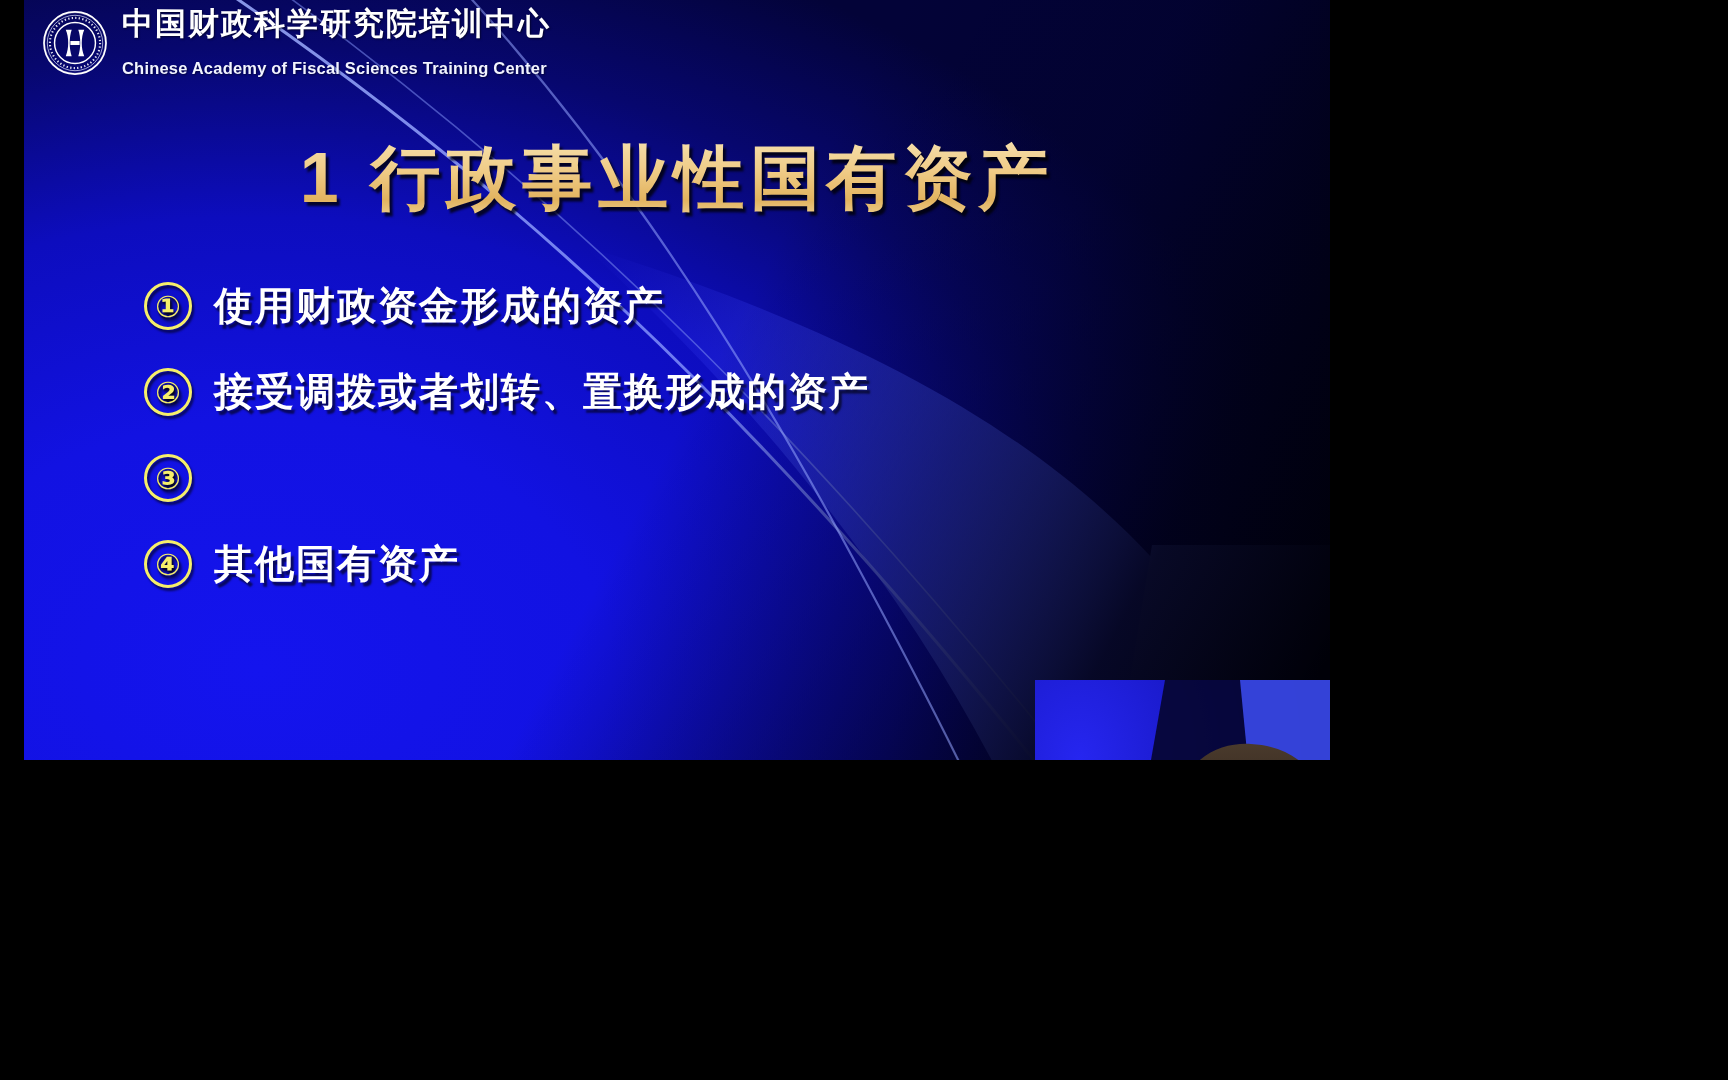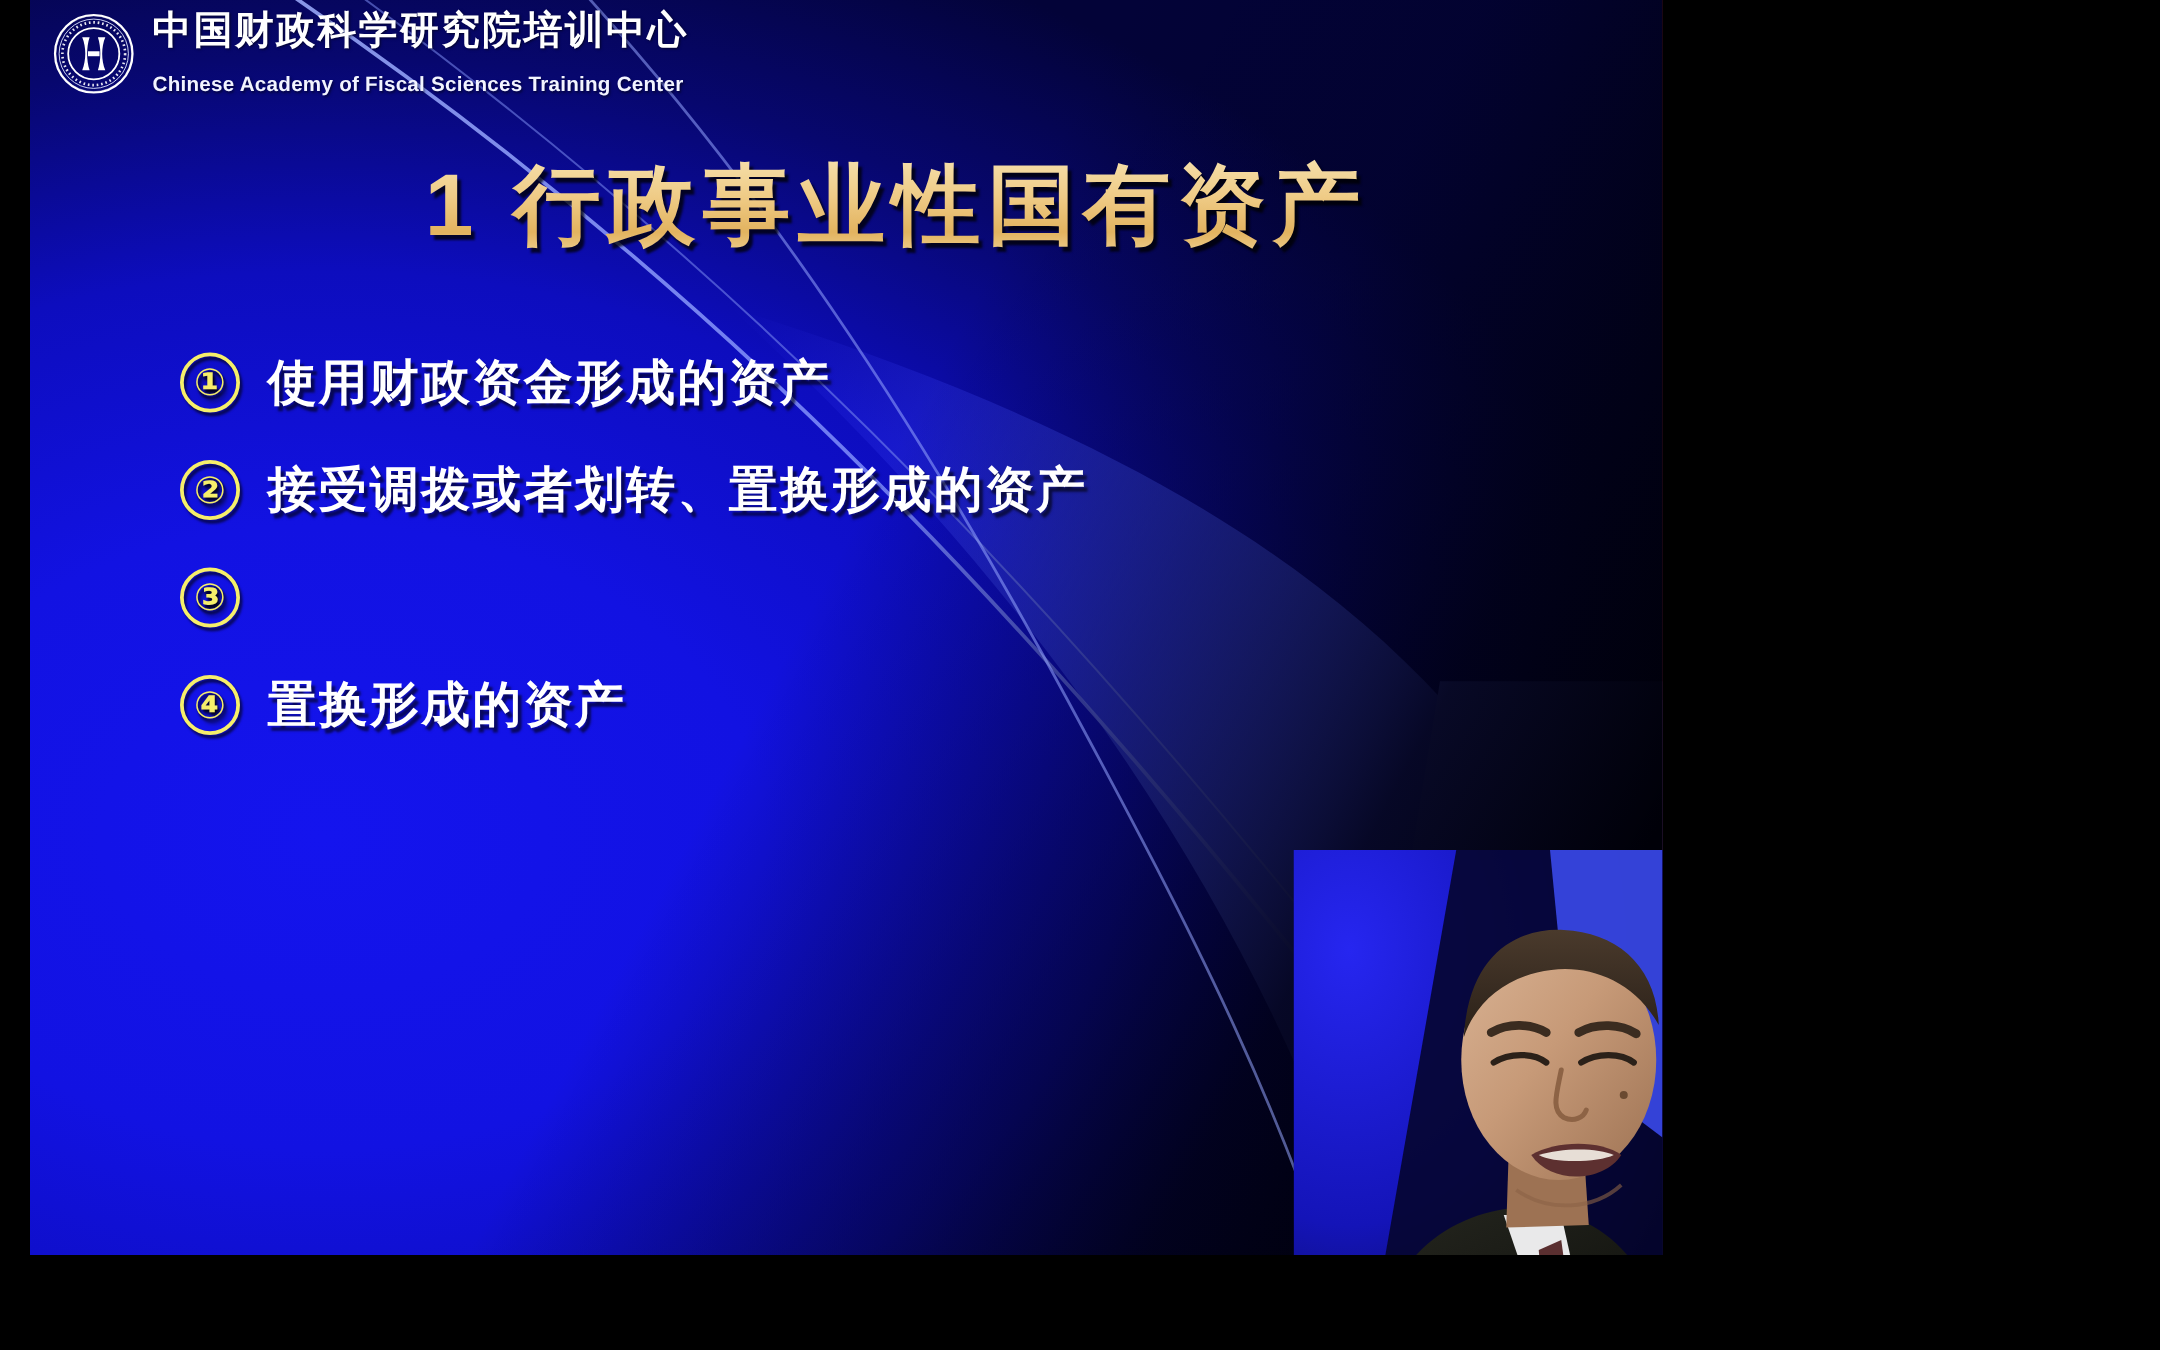--- a/index.html
+++ b/index.html
@@ -10,22 +10,22 @@
     height: 1080px;
     overflow: hidden;
   }
   body {
     font-family: "Liberation Sans", "DejaVu Sans", sans-serif;
   }
 
   #screen {
     position: relative;
     width: 1728px;
-    height: 1004px;
-    background: #7f1d1d;
+    height: 760px;
+    background: #15803d;
     overflow: hidden;
   }
 
   
   #slide {
     position: absolute;
     left: 24px;
     top: 0px;
     width: 1306px;
     height: 1080px;
@@ -100,35 +100,34 @@
     letter-spacing: 0.2px;
     white-space: nowrap;
     margin-top: 20px;
     text-shadow: 1px 1px 2px rgba(0,0,0,0.5);
   }
 
   
   #slide-title {
     position: absolute;
     left: 0;
-    top: 118px;
+    top: 132px;
     width: 1306px;
     text-align: center;
     z-index: 5;
     font-size: 70px;
     font-weight: 700;
     letter-spacing: 6px;
     color: #f0cf8e;
     background: linear-gradient(180deg, #f7e4b4 0%, #efcb86 42%, #e2b35f 72%, #f3dca6 100%);
     -webkit-background-clip: text;
     background-clip: text;
     -webkit-text-fill-color: transparent;
     filter: drop-shadow(3px 4px 1px rgba(0,0,0,0.75));
     white-space: nowrap;
-    padding-left: 40px;
   }
 
   
   #bullet-list {
     position: absolute;
     left: 120px;
     top: 275px;
     width: 1180px;
     z-index: 5;
   }
@@ -280,21 +279,21 @@
       </div>
       <div class="bullet-row">
         <span class="bullet-marker">②</span>
         <span class="bullet-text">接受调拨或者划转、置换形成的资产</span>
       </div>
       <div class="bullet-row">
         <span class="bullet-marker">③</span>
       </div>
       <div class="bullet-row">
         <span class="bullet-marker">④</span>
-        <span class="bullet-text">置换形成的资产</span>
+        <span class="bullet-text">其他国有资产</span>
       </div>
     </div>
   </div>
 
   <div id="left-black-bar"></div>
   <div id="right-black-panel"></div>
 
   <div id="webcam-overlay">
     <div class="cam-bg-dark"></div>
     <svg class="cam-person" viewBox="0 0 295 400" preserveAspectRatio="none">

